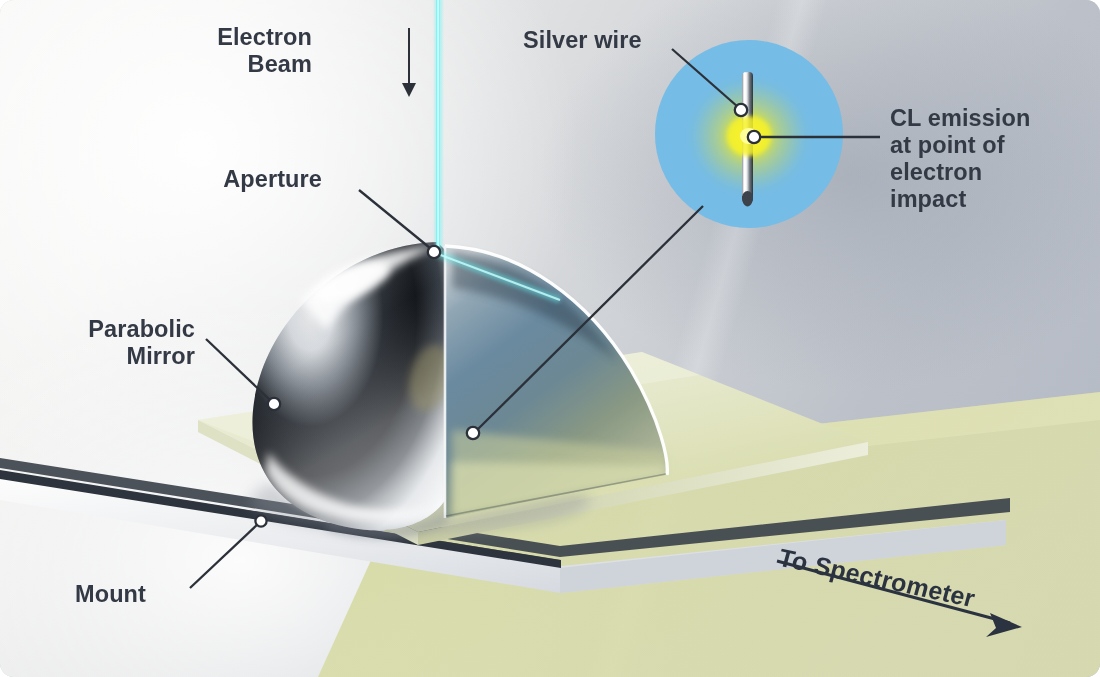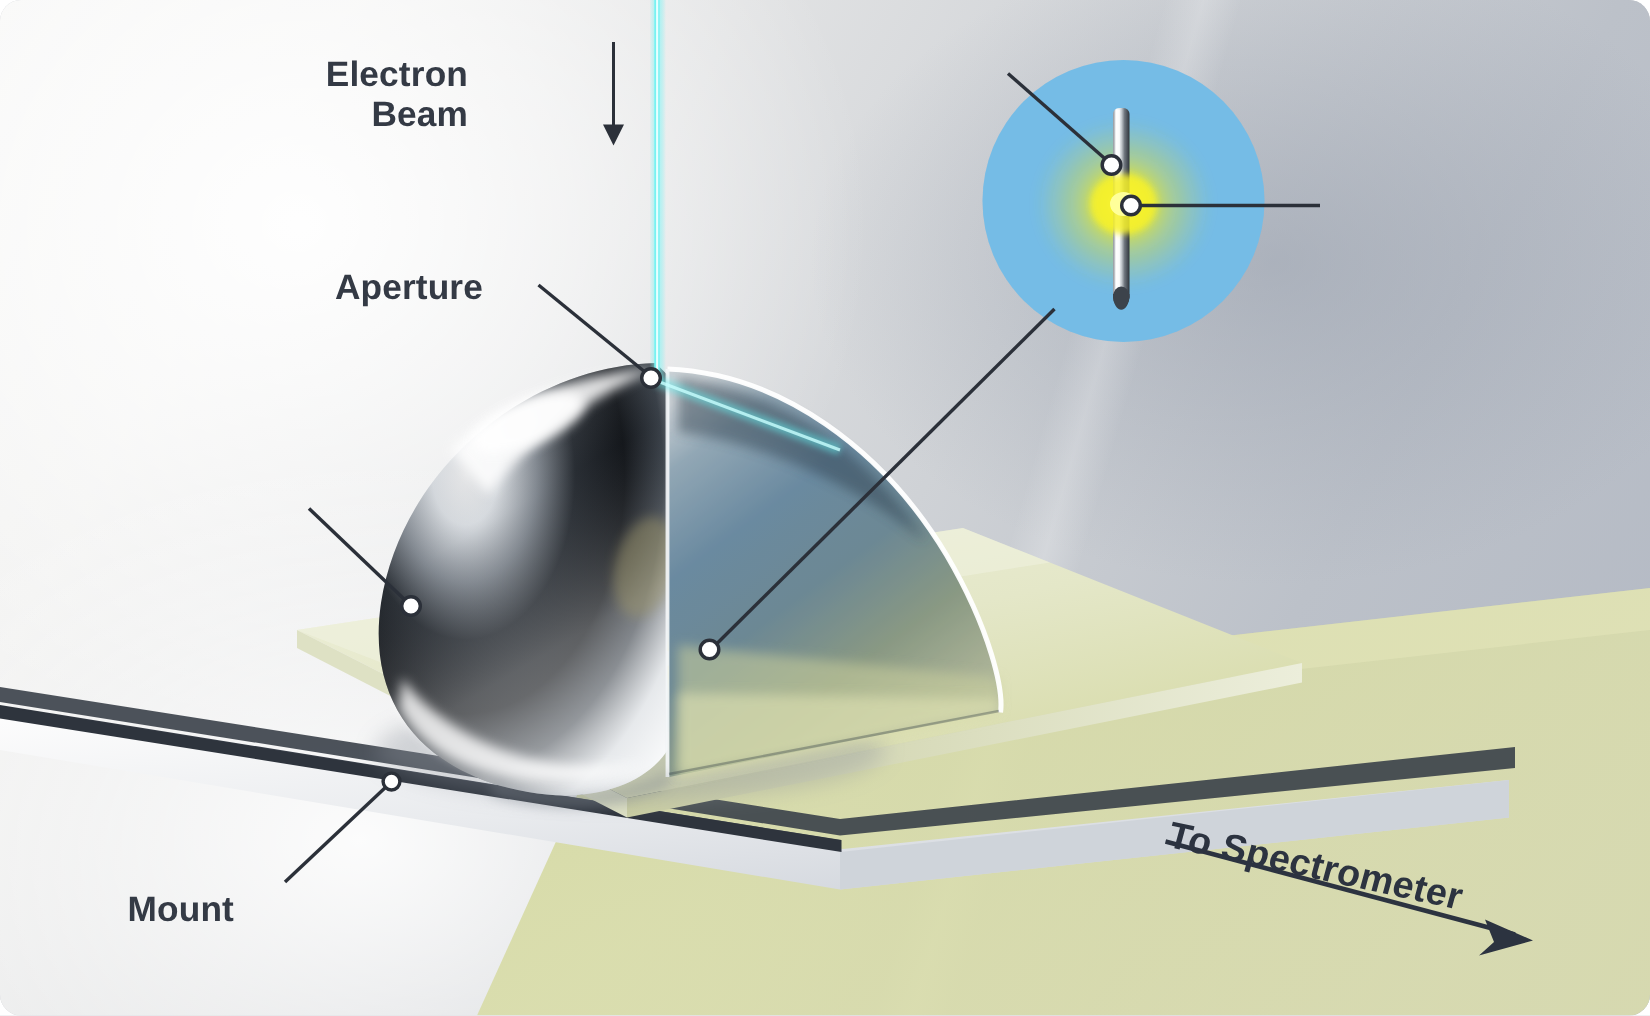--- a/index.html
+++ b/index.html
@@ -18,28 +18,28 @@
     background:radial-gradient(closest-side,rgba(255,255,255,.9) 0%,rgba(255,255,255,.4) 55%,rgba(255,255,255,0) 100%);}
   .bg-dark{position:absolute;right:-60px;top:-40px;width:620px;height:430px;
     background:radial-gradient(closest-side,rgba(150,158,172,.55) 0%,rgba(150,158,172,0) 100%);}
   .bg-seam{position:absolute;left:0;top:0;width:1100px;height:677px;
     background:linear-gradient(106deg,rgba(255,255,255,0) 60%,rgba(255,255,255,.22) 62%,rgba(255,255,255,0) 64%);}
 
   svg.layer{position:absolute;left:0;top:0;width:1100px;height:677px;overflow:visible;}
 
   
   .lbl{position:absolute;color:#343a45;font-size:23.5px;line-height:27px;
-       font-weight:700;letter-spacing:.1px;white-space:pre-line;margin-top:12px;}
+       font-weight:700;letter-spacing:.1px;white-space:pre-line;}
   .lbl.r{text-align:right;}
   .lbl.l{text-align:left;}
 
   #lbl-electron{right:788px;top:24px;}
   #lbl-aperture{right:778px;top:166px;}
   #lbl-parabolic{right:905px;top:316px;}
-  #lbl-mount{left:85px;top:581px;}
+  #lbl-mount{left:75px;top:581px;}
   #lbl-silver{left:523px;top:27px;}
   #lbl-sin{left:796px;top:57px;}
   #lbl-cl{left:890px;top:105px;}
 
   #lbl-spect{position:absolute;left:783px;top:543px;color:#2c3340;
      font-size:25px;font-weight:700;letter-spacing:.2px;
      transform:rotate(12.2deg) skewX(-3deg);transform-origin:0 0;}
 
   .arrow-down{position:absolute;left:408px;top:28px;width:2px;height:56px;background:#2b3039;}
   .arrow-down:after{content:"";position:absolute;left:-6px;bottom:-13px;
@@ -297,20 +297,27 @@
       <path d="M 1022,627 L 990,613 L 996,628 L 986,637 Z" fill="#2c3340"></path>
     </g>
   </svg>
 
   <div class="lbl r" id="lbl-electron">Electron
 Beam</div>
   <div class="arrow-down"></div>
 
   <div class="lbl r" id="lbl-aperture">Aperture</div>
 
+  <div class="lbl r" id="lbl-parabolic">Parabolic
+Mirror</div>
 
   <div class="lbl l" id="lbl-mount">Mount</div>
 
-
-
+  <div class="lbl l" id="lbl-silver">Silver wire</div>
+
+
+  <div class="lbl l" id="lbl-cl">CL emission
+at point of
+electron
+impact</div>
 
   <div id="lbl-spect">To Spectrometer</div>
 </div>
 
 </body></html>

